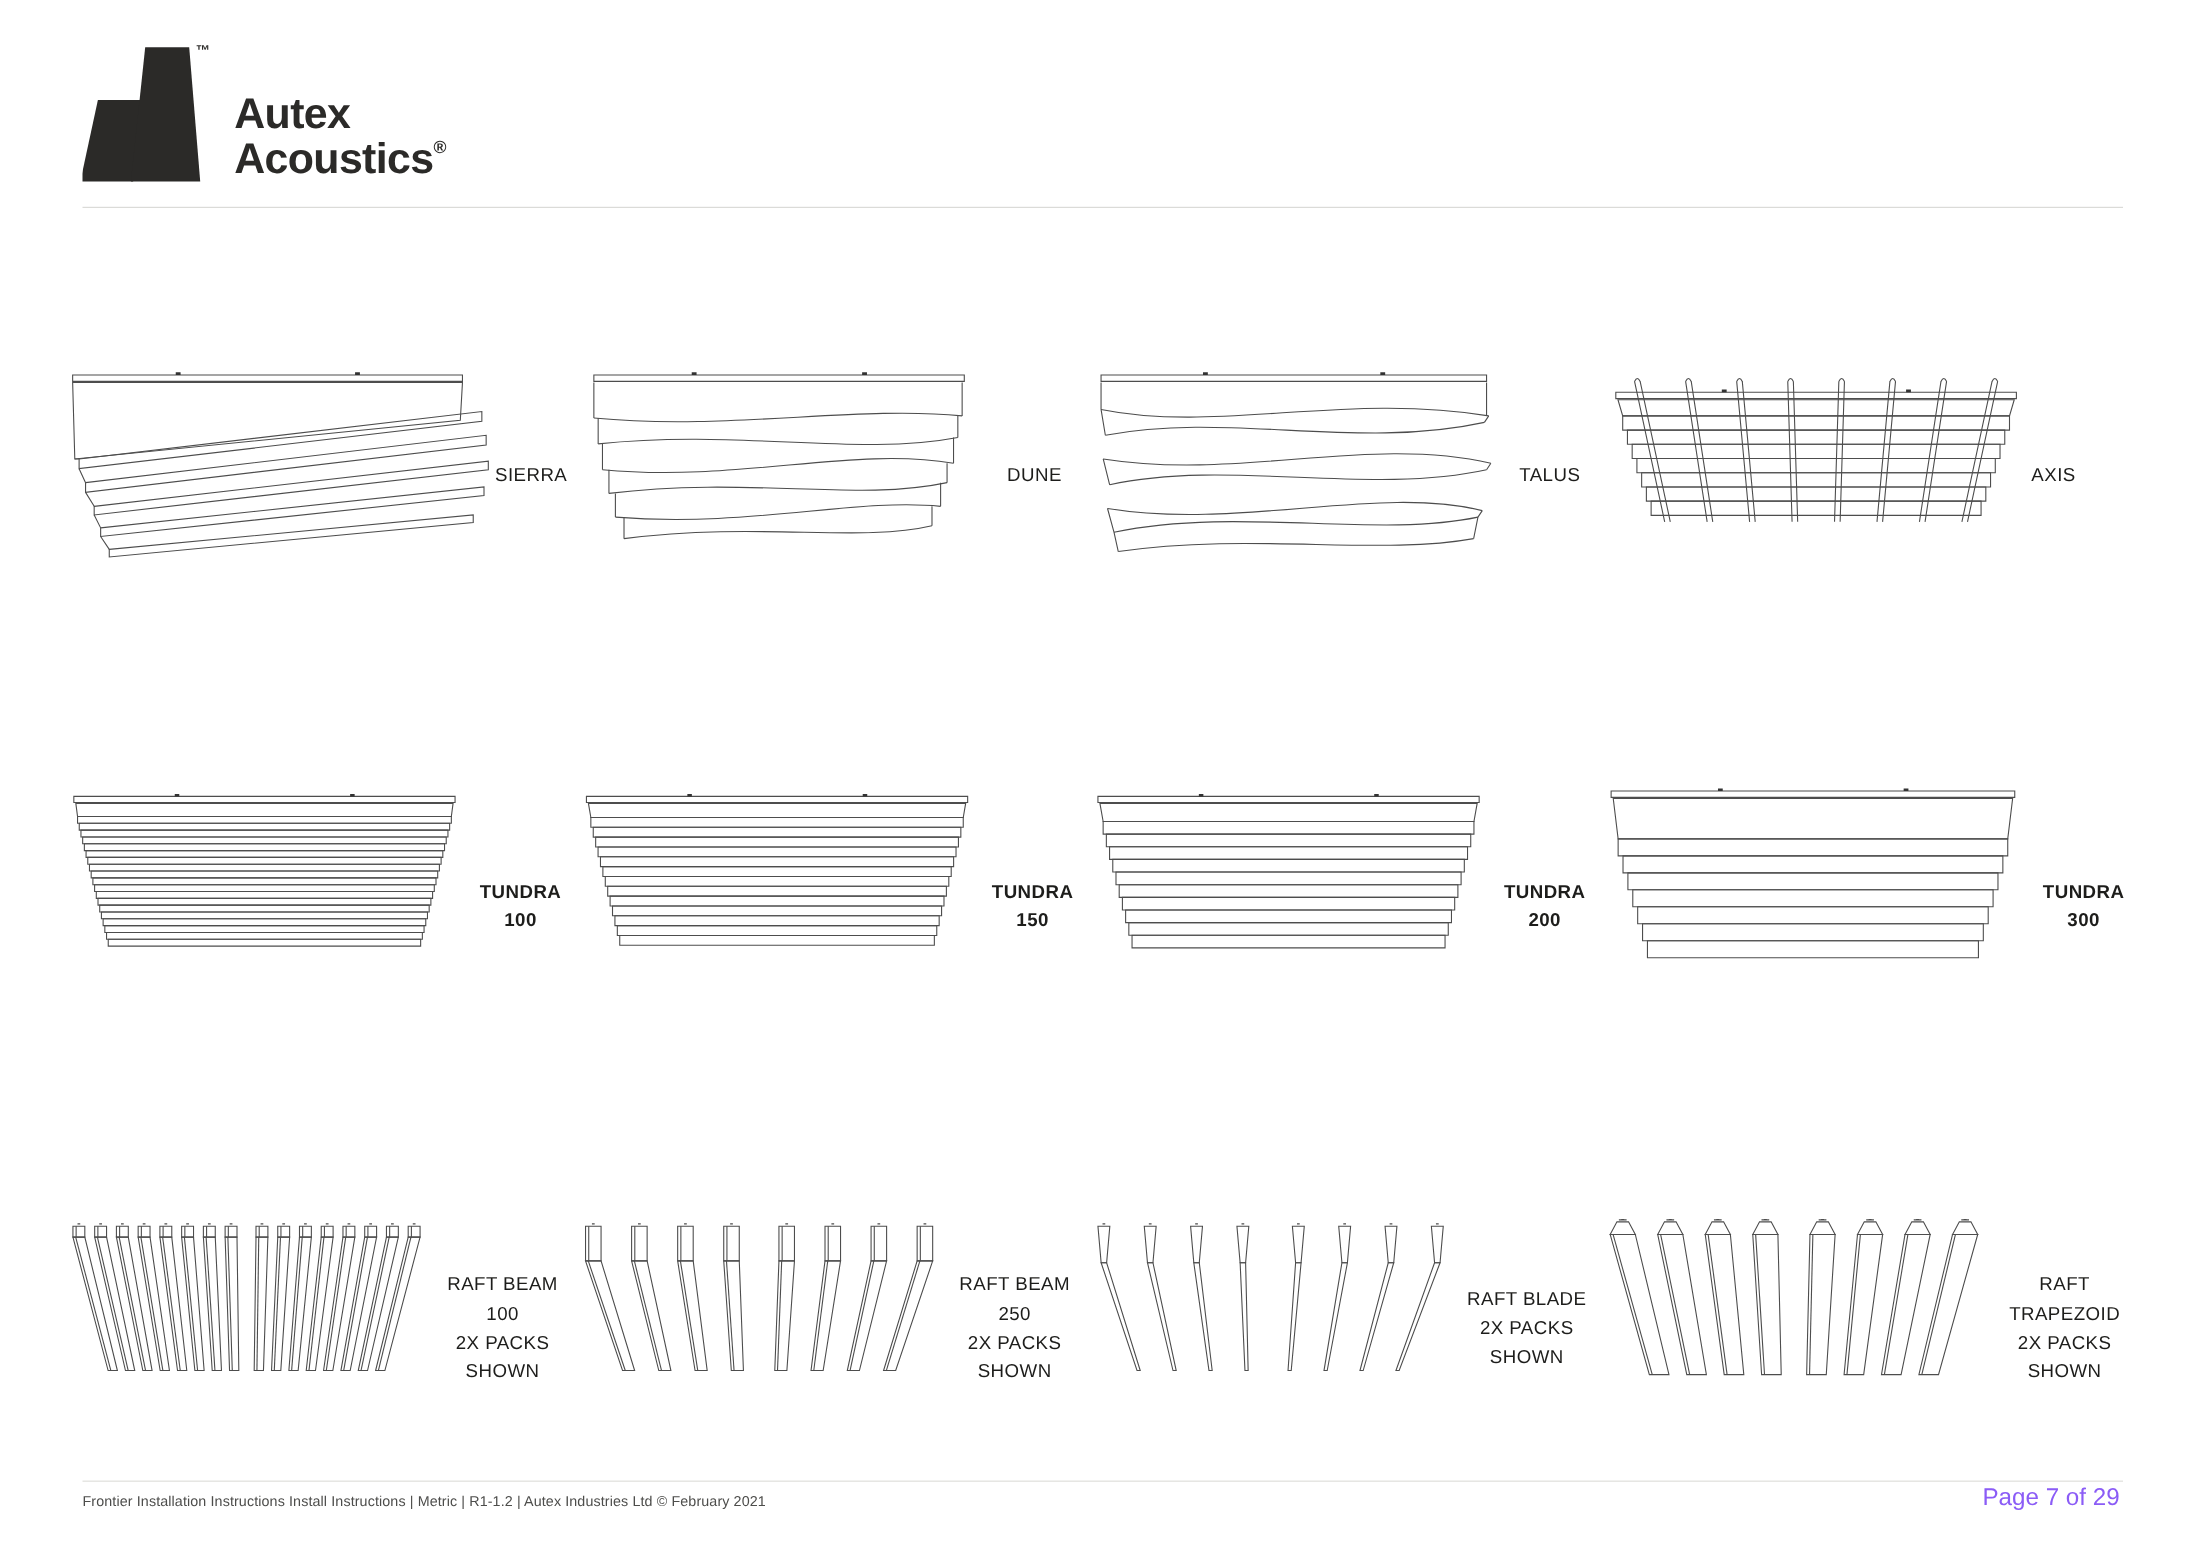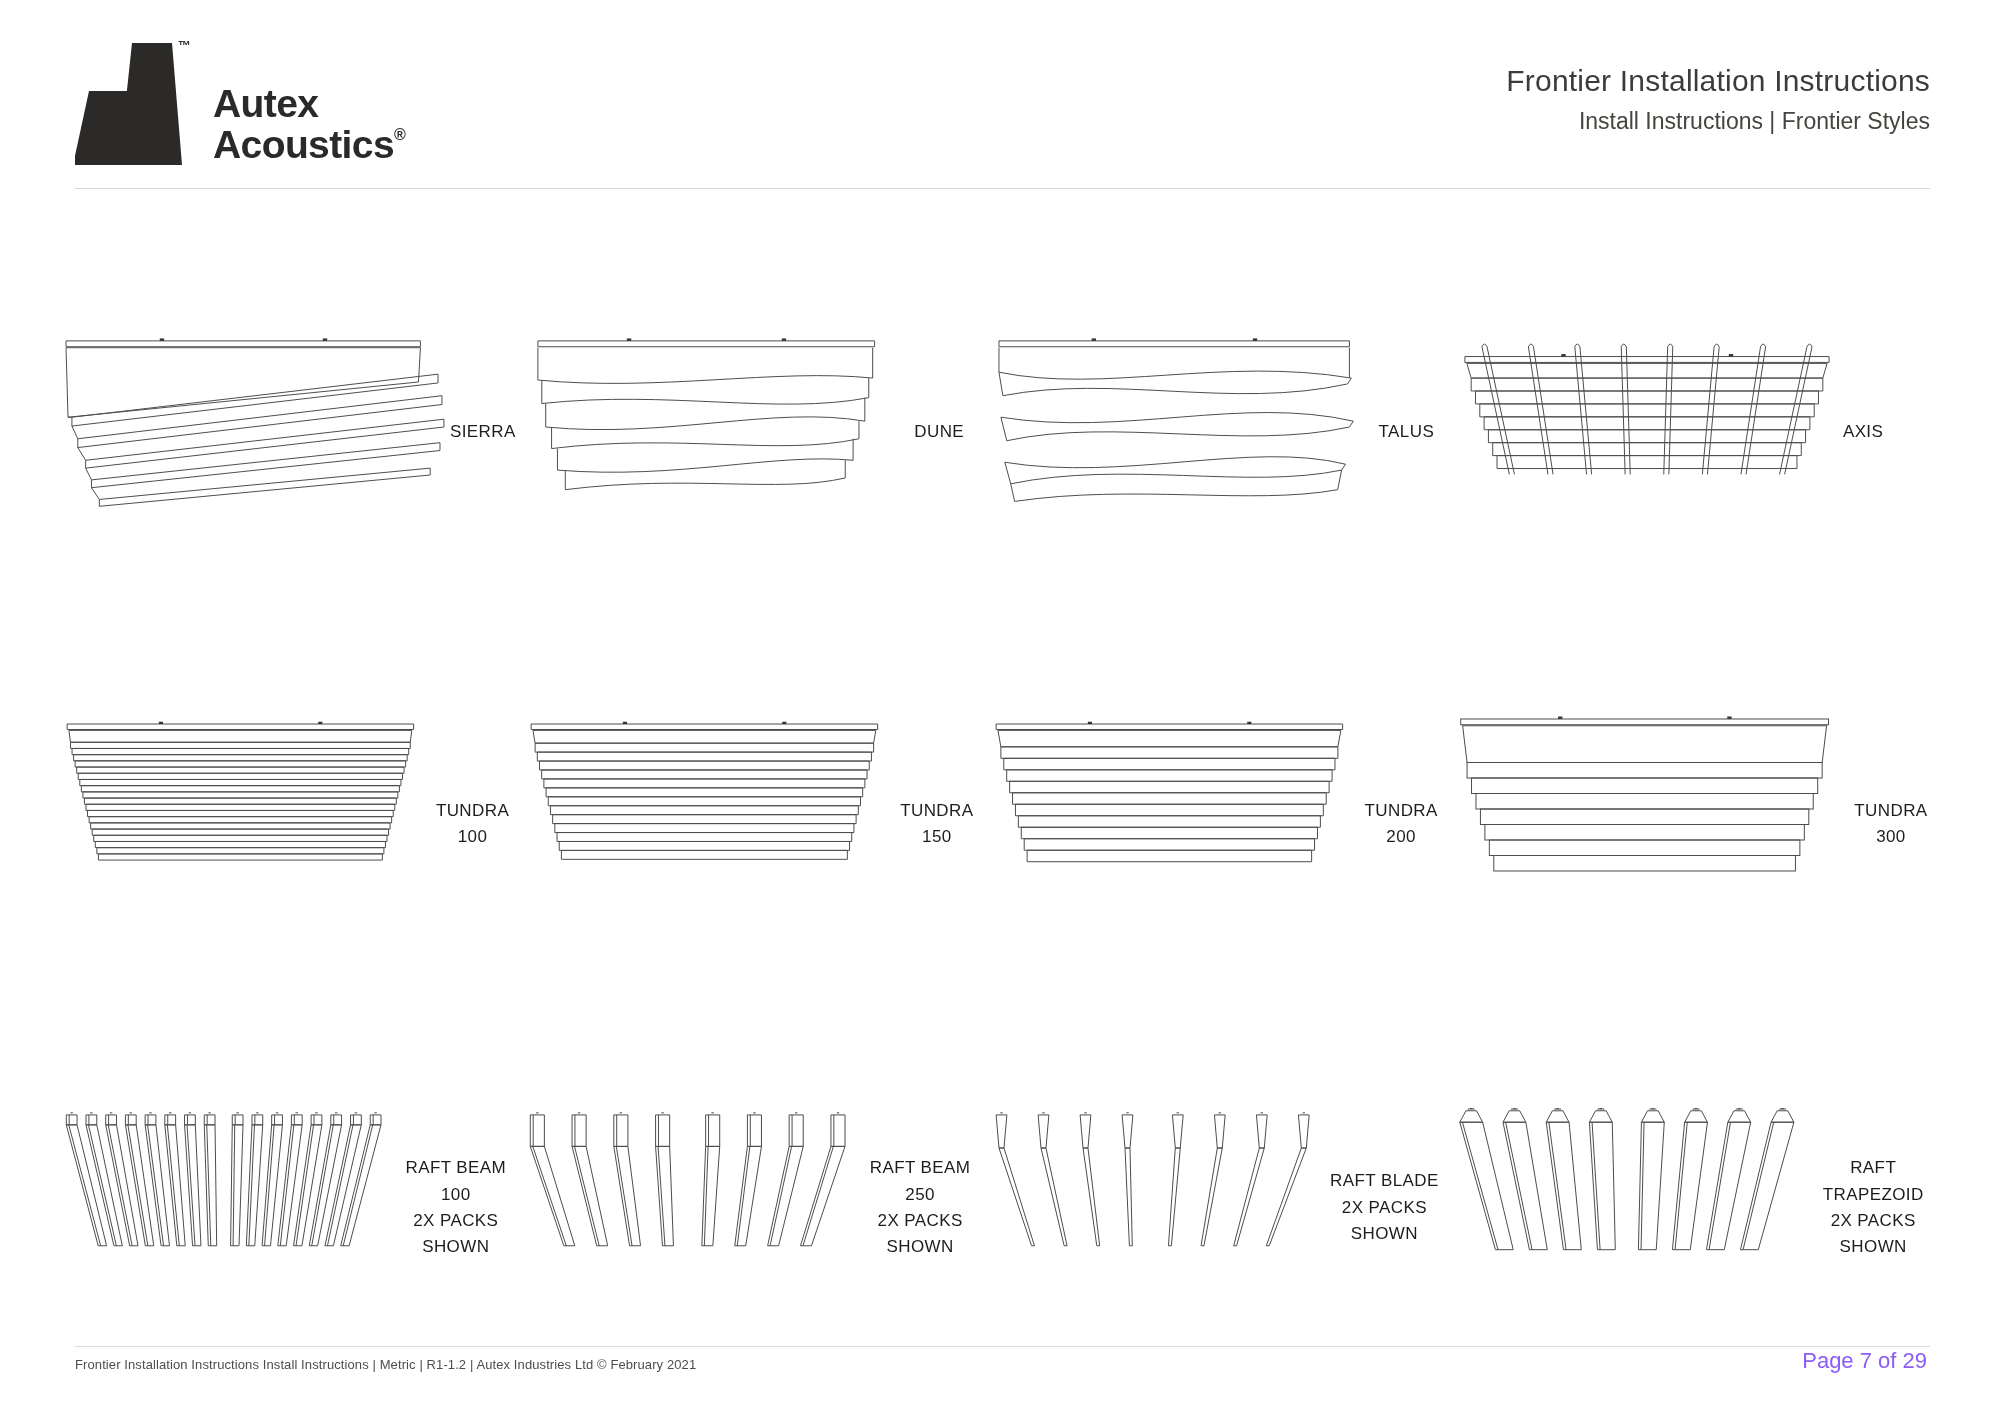--- a/index.html
+++ b/index.html
@@ -17,21 +17,21 @@
   .head-right{text-align:right;margin-top:26px;}
   .title{font-size:30px;color:#3d3c3b;letter-spacing:0.2px;}
   .subtitle{font-size:23px;color:#45443f;margin-top:10px;}
   .rule{position:absolute;left:75px;right:70px;top:188px;border-top:1px solid #d8d8d4;}
 
   
   .grid{position:absolute;left:58px;right:58px;top:210px;
         display:grid;grid-template-columns:repeat(4,1fr);grid-template-rows:390px 390px 380px;}
   .cell{display:flex;flex-direction:row;align-items:center;margin:0;}
   .cell svg.art{width:392px;height:186px;display:block;}
-  .r1{padding-top:46px;} .r2{padding-top:24px;} .r3{padding-top:4px;}
+  .r1{padding-top:46px;} .r2{padding-top:24px;font-weight:bold;} .r3{padding-top:4px;}
   .cap{text-align:center;}
   .r1 .cap{margin-top:8px;} .r2 .cap{margin-top:34px;} .r3 .cap{margin-top:52px;}
   .lbl{font-size:17px;color:#1d1d1b;letter-spacing:0.4px;line-height:1.55;}
 
   
   .foot-rule{position:absolute;left:75px;right:70px;top:1346px;border-top:1px solid #dcdcd8;}
   .foot-left{position:absolute;left:75px;top:1357px;font-size:13px;color:#4d4d4b;letter-spacing:0.1px;}
   .foot-right{position:absolute;right:73px;top:1348px;font-size:22px;color:#8b5cf6;}
 </style>
 </head>
@@ -43,24 +43,20 @@
     <div class="brand">
       <svg class="logomark" viewBox="0 0 112 132" aria-hidden="true">
         <polygon points="8,53 52,53 40,127 -8,127" fill="#2b2a28" transform="translate(6,0)"></polygon>
         <polygon points="57,5 97,5 107,127 44,127" fill="#2b2a28"></polygon>
       </svg>
       <span class="brand-tm">™</span>
       <div class="brand-text">
         <span>Autex</span><br>
         <span>Acoustics</span><sup>®</sup>
       </div>
-    </div>
-    <div class="head-right">
-      <div class="title">Frontier Installation Instructions</div>
-      <div class="subtitle">Install Instructions | Frontier Styles</div>
     </div>
   </header>
   <div class="rule"></div>
 
   <main class="grid">
     <figure class="cell r1">
       <svg class="art" viewBox="0 0 400 190">
           <path d="M8,6 H370 V12 H8 Z" fill="none" stroke="#4d4d4d" stroke-width="1" vector-effect="non-scaling-stroke"></path>
           <path d="M103.74000000000001,3.5 h4.5 v2.5 h-4.5 Z" fill="#333" stroke="none" stroke-width="1" vector-effect="non-scaling-stroke"></path>
           <path d="M270.26,3.5 h4.5 v2.5 h-4.5 Z" fill="#333" stroke="none" stroke-width="1" vector-effect="non-scaling-stroke"></path>

